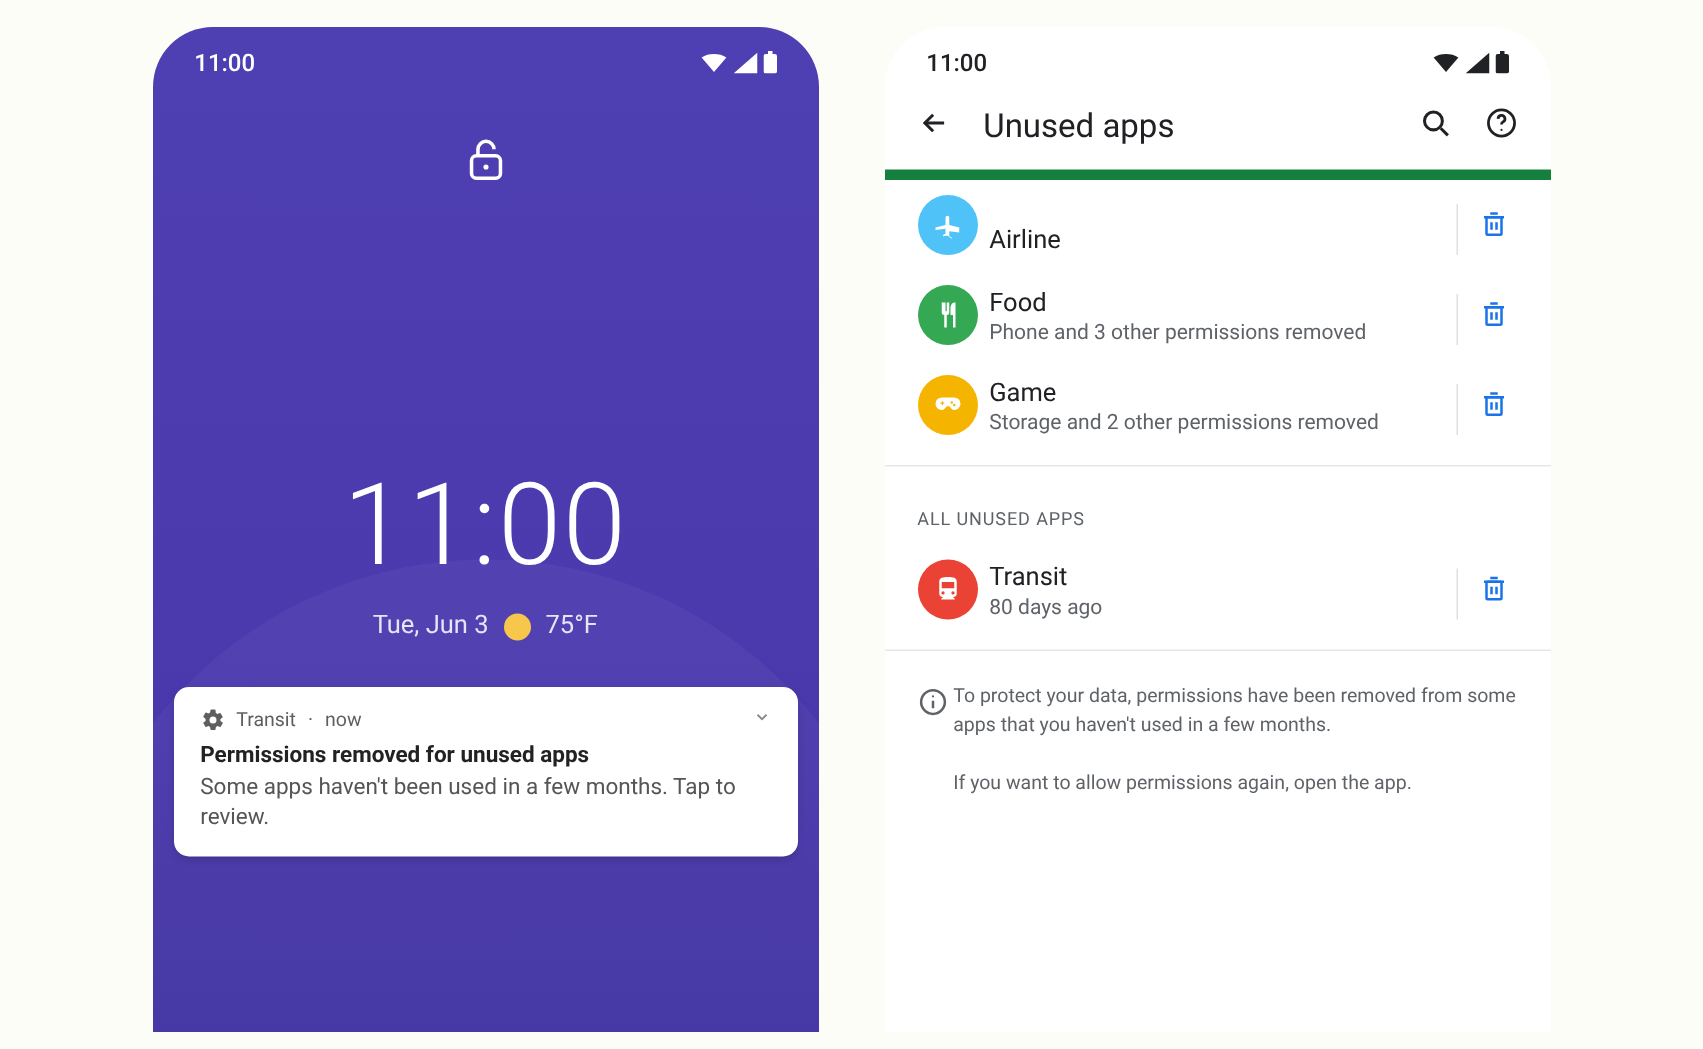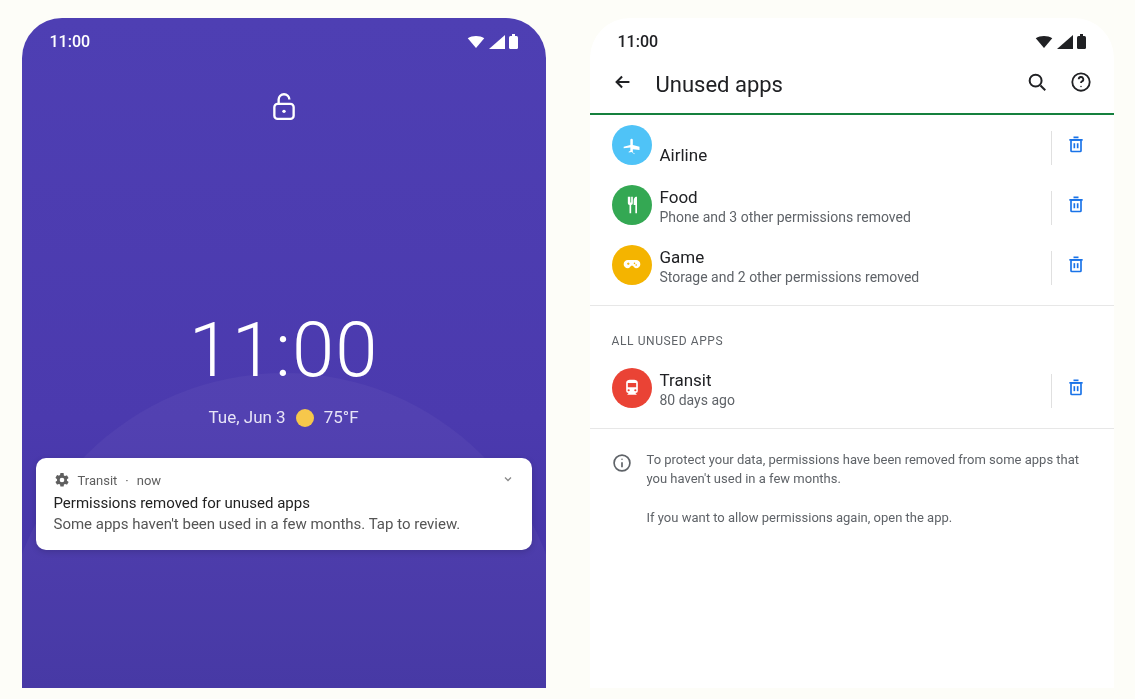--- a/index.html
+++ b/index.html
@@ -8,21 +8,21 @@
     height: 699px;
     background: #fdfdf8;
     font-family: -apple-system, BlinkMacSystemFont, "Segoe UI", Roboto, Arial, sans-serif;
     display: flex;
     justify-content: center;
     align-items: flex-start;
     gap: 44px;
     padding-top: 18px;
   }
   .phone {
-    width: 524px;
+    width: 444px;
     height: 670px;
     border-radius: 40px 40px 0 0;
     overflow: hidden;
     position: relative;
   }
   
   .lock {
     background: linear-gradient(180deg,#4e3fb3 0%,#4b3aae 60%,#4031a2 100%);
     color: #fff;
   }
@@ -69,21 +69,21 @@
     box-shadow: 0 2px 6px rgba(0,0,0,0.15);
   }
   .notif-head {
     display: flex;
     align-items: center;
     gap: 8px;
     font-size: 13px;
     color: #5f5f5f;
     margin-bottom: 6px;
   }
-  .notif-title { font-size: 15px; font-weight: 400; color: #222; }
+  .notif-title { font-size: 15px; font-weight: 700; color: #222; }
   .notif-body { font-size: 15px; color: #555; margin-top: 2px; line-height: 1.35; }
   .notif-chevron { margin-left: auto; color: #9a9a9a; }
   .hill {
     position:absolute;
     left:50%; top:355px;
     width:560px; height:560px;
     border-radius:50%;
     background: rgba(255,255,255,0.04);
     transform: translateX(-50%);
   }
@@ -91,21 +91,21 @@
   .settings {
     background: #fff;
     color: #202124;
   }
   .settings .statusbar { color:#202124; }
   .appbar {
     display: flex;
     align-items: center;
     gap: 22px;
     padding: 20px 22px 16px 22px;
-    border-bottom: 2px solid #15803d;
+    border-bottom: 7px solid #15803d;
   }
   .appbar-title { font-size: 22px; font-weight: 400; color:#202124; flex:1; }
   .appbar-action { color:#5f6368; cursor:pointer; }
   .section-label {
     font-size: 12px;
     letter-spacing: 0.6px;
     color: #5f6368;
     padding: 18px 22px 10px 22px;
     text-transform: uppercase;
   }
@@ -121,21 +121,21 @@
     color:#fff; flex-shrink:0;
   }
   .item-text { flex:1; }
   .item-title { font-size: 17px; color:#202124; }
   .item-sub { font-size: 14px; color:#5f6368; margin-top:2px; }
   .divider-v { width:1px; height:34px; background:#e0e0e0; }
   .trash { color:#1a73e8; cursor:pointer; padding:6px; }
   .hr { height:1px; background:#e7e7e7; margin: 10px 0; }
   .info-block {
     display:flex;
-    gap:15px;
+    gap:4px;
     padding: 12px 22px 0 22px;
     color:#5f6368;
     font-size:13px;
     line-height:1.45;
   }
   .info-block .info-icon { flex-shrink:0; margin-top:2px; }
   .info-p2 { margin-top:20px; }
 </style>
 </head>
 <body>

